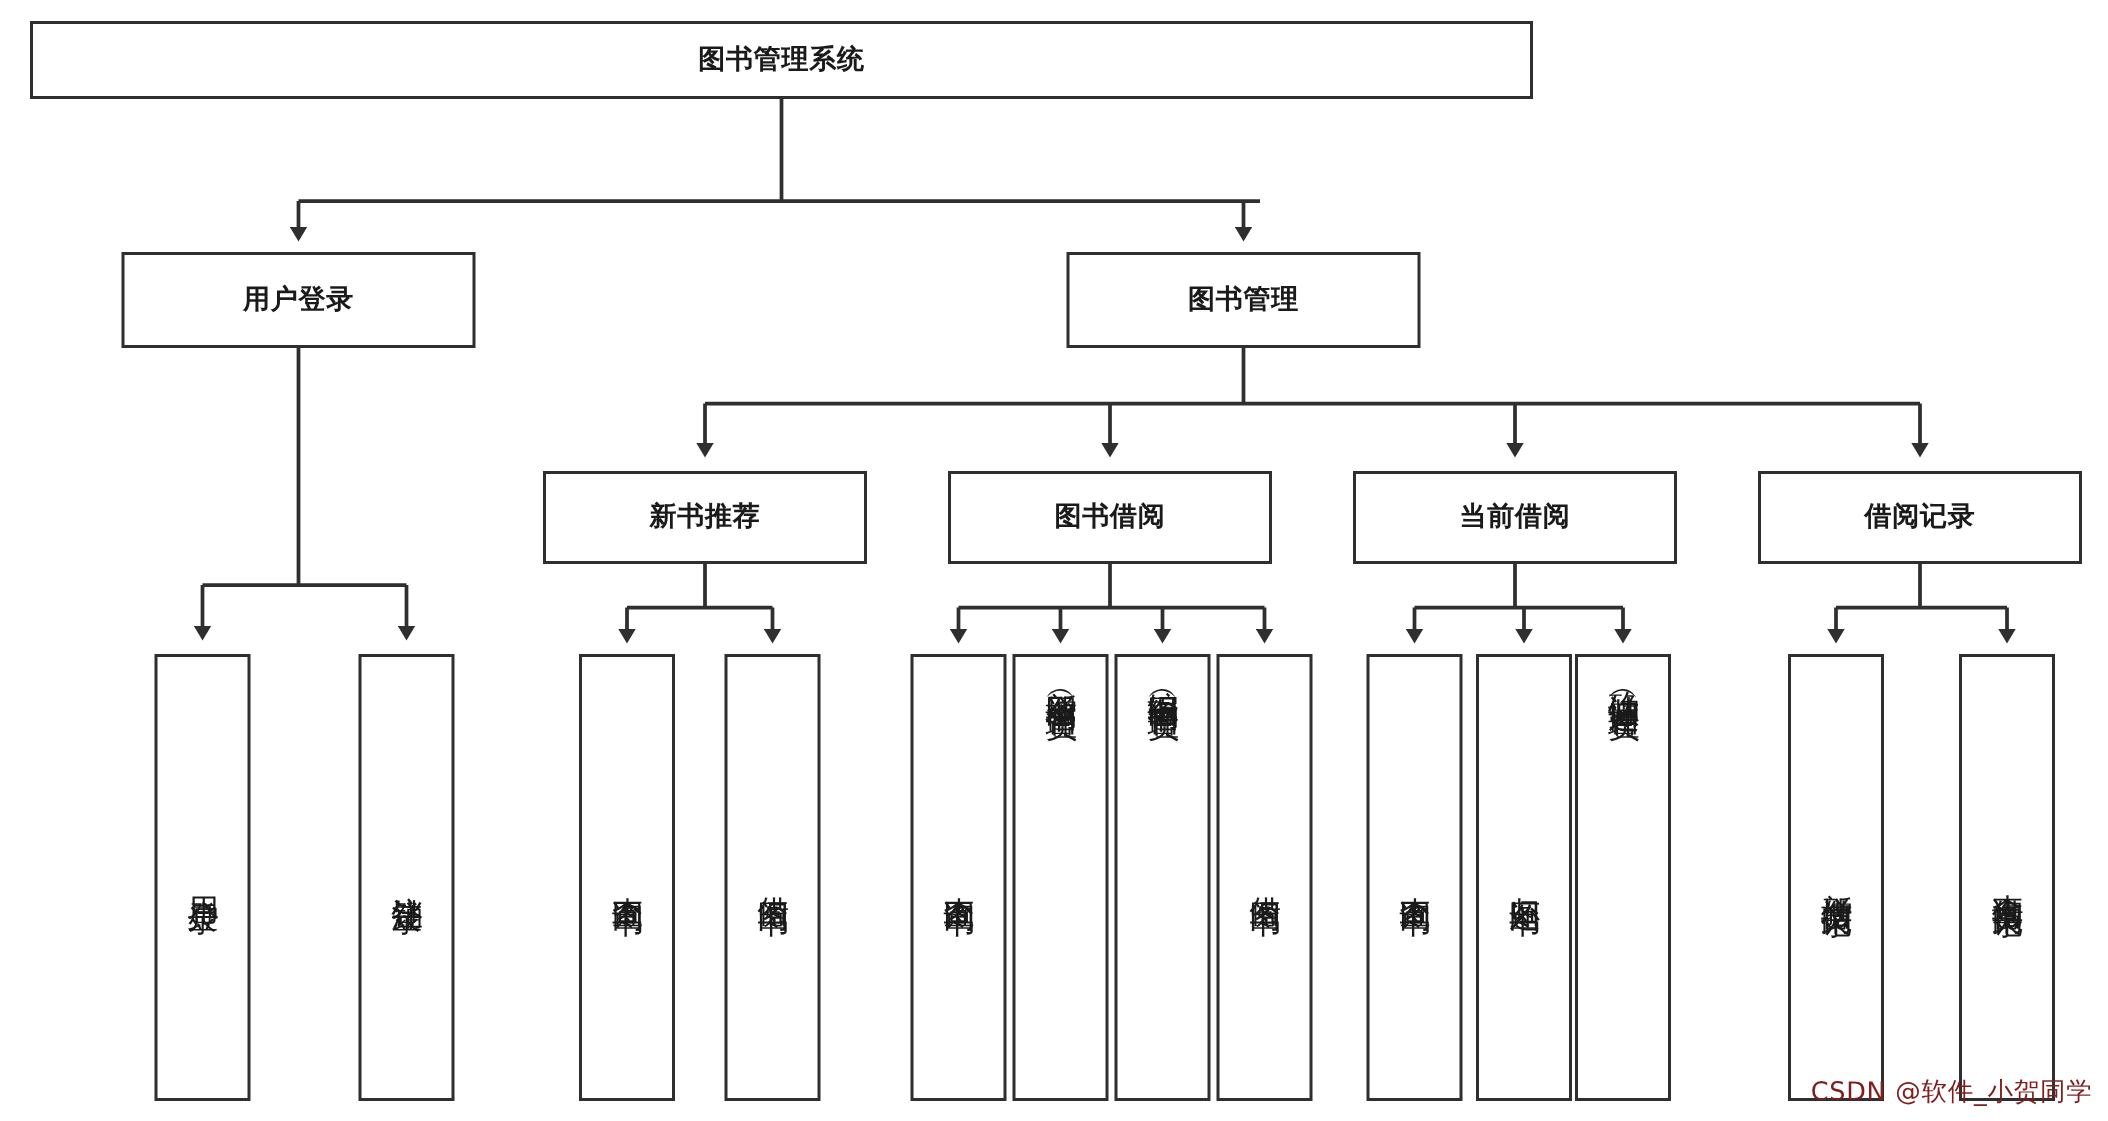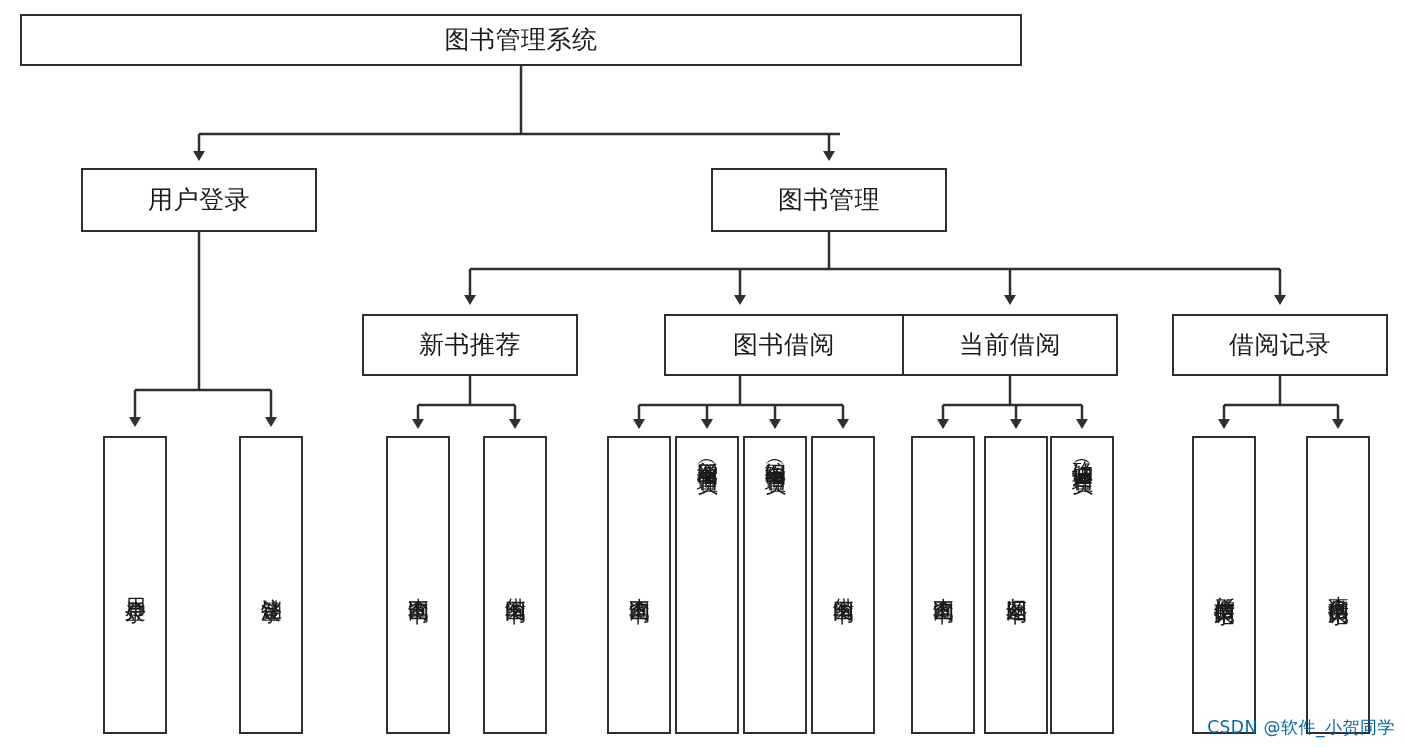--- a/index.html
+++ b/index.html
@@ -39,42 +39,42 @@
   .node .label {
     color: #1a1a1a;
     font-size: 21px;
     line-height: 1.15;
     letter-spacing: 0.5px;
     white-space: nowrap;
     text-align: center;
   }
   
   .node-root .label { font-size: 22px; }
-  .node-h .label   { font-size: 25px; }
+  .node-h .label   { font-size: 18px; font-weight: bold; }
   
   .node-leaf {
     align-items: flex-start;
     justify-content: center;
     padding-top: 6px;
   }
   .node-leaf .label {
     writing-mode: vertical-rl;
     text-orientation: upright;
     -webkit-writing-mode: vertical-rl;
     font-size: 21px;
     line-height: 1.0;
     letter-spacing: 2px;
     white-space: nowrap;
   }
   .node-leaf.center-mid { align-items: center; padding-top: 0; }
   #watermark {
     position: absolute;
     right: 10px;
     bottom: 8px;
-    color: #0369a1;
+    color: #7f1d1d;
     font-size: 17px;
     letter-spacing: 0.5px;
     z-index: 5;
     white-space: nowrap;
     font-family: "DejaVu Sans", "Liberation Sans", sans-serif;
   }
 </style>
 </head>
 <body>
 
@@ -137,21 +137,21 @@
   <div class="node node-h" style="left:81px; top:168px; width:236px; height:64px;">
     <span class="label">用户登录</span>
   </div>
   <div class="node node-h" style="left:362px; top:314px; width:216px; height:62px;">
     <span class="label">新书推荐</span>
   </div>
 
   <div class="node node-h" style="left:711px; top:168px; width:236px; height:64px;">
     <span class="label">图书管理</span>
   </div>
-  <div class="node node-h" style="left:664px; top:314px; width:240px; height:62px;">
+  <div class="node node-h" style="left:632px; top:314px; width:216px; height:62px;">
     <span class="label">图书借阅</span>
   </div>
   <div class="node node-h" style="left:1172px; top:314px; width:216px; height:62px;">
     <span class="label">借阅记录</span>
   </div>
   <div class="node node-h" style="left:902px; top:314px; width:216px; height:62px;">
     <span class="label">当前借阅</span>
   </div>
 
   <div class="node node-leaf center-mid" style="left:103px; top:436px; width:64px; height:298px;">

